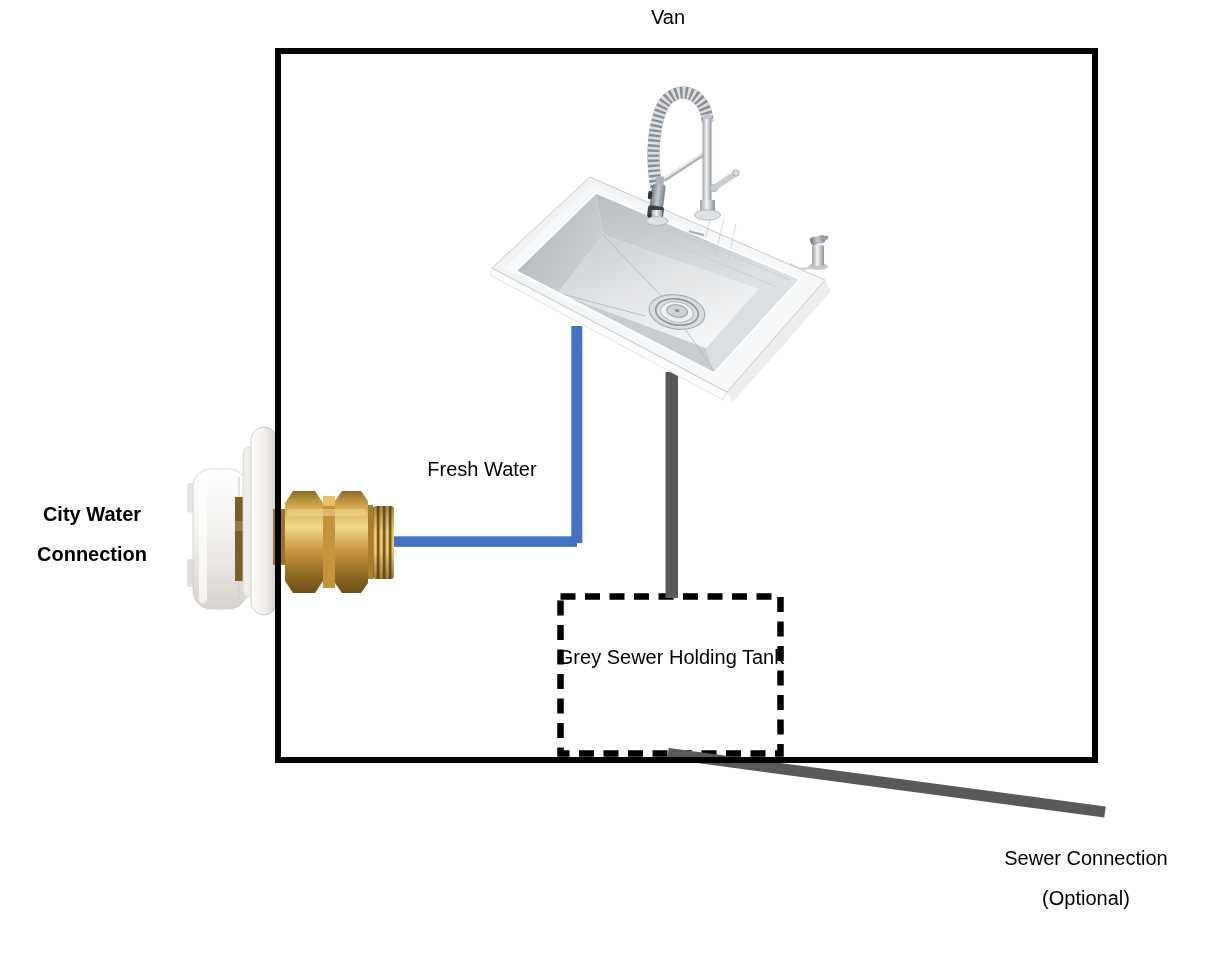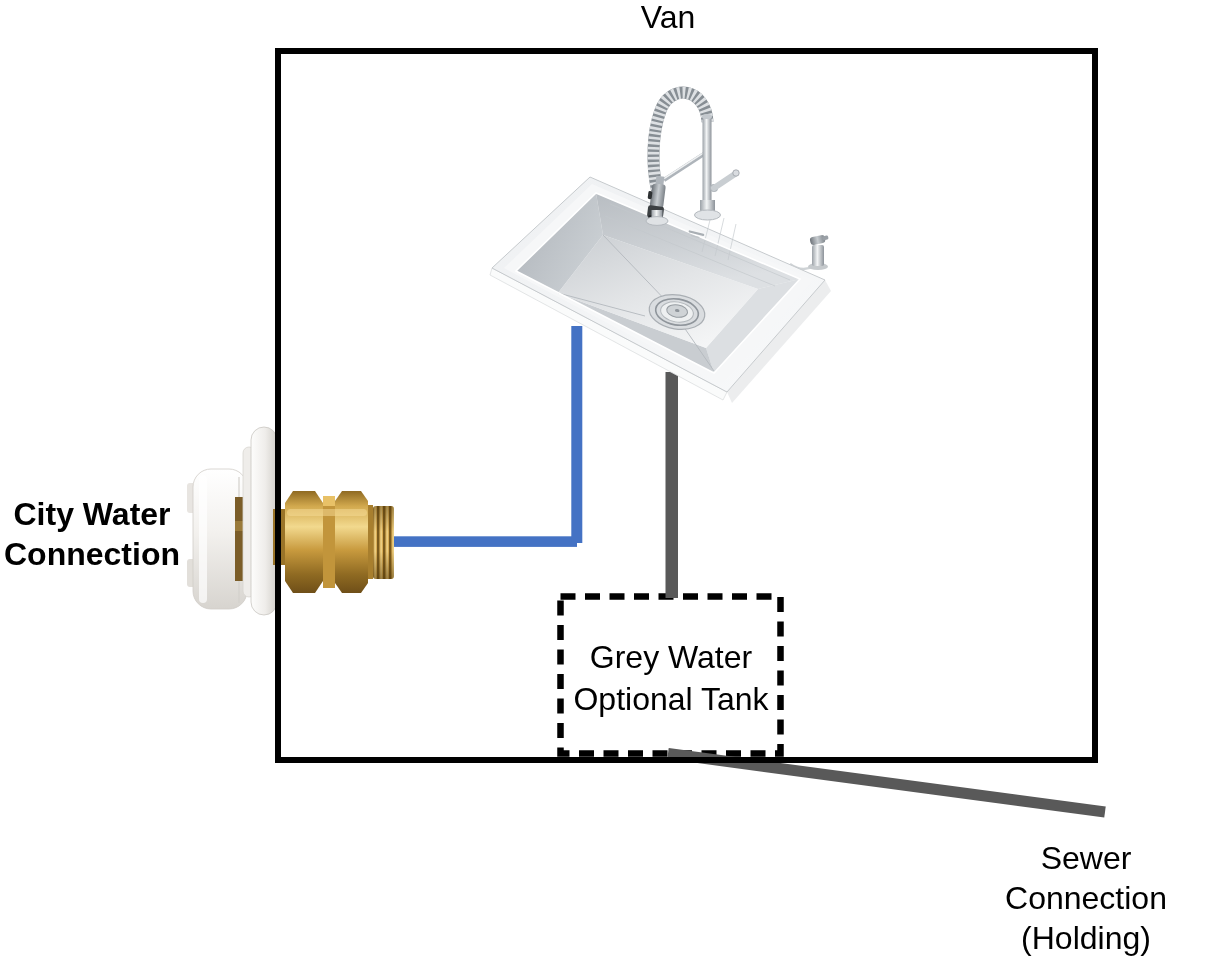--- a/index.html
+++ b/index.html
@@ -1,40 +1,41 @@
 <!DOCTYPE html>
 <html><head>
 <meta charset="utf-8">
 <style>
   html,body{margin:0;padding:0;background:#ffffff;}
   body{width:1222px;height:978px;position:relative;overflow:hidden;
        font-family:"Liberation Sans",sans-serif;}
   .stage{position:absolute;inset:0;width:1222px;height:978px;}
-  .lbl{position:absolute;color:#000;font-size:32px;text-align:center;z-index:6;
+  .lbl{position:absolute;color:#000;font-size:20px;text-align:center;z-index:6;
        white-space:normal;}
   #lbl-van{left:568px;top:0px;width:200px;line-height:34px;}
   #lbl-city{left:2px;top:494px;width:180px;line-height:40px;font-weight:bold;}
   #lbl-fresh{left:421px;top:450px;width:122px;line-height:39px;}
   #lbl-grey{left:557px;top:636px;width:228px;line-height:42px;}
   #lbl-sewer{left:996px;top:838px;width:180px;line-height:40px;}
   #van-box{position:absolute;left:275px;top:48px;width:811px;height:703px;
            border:6px solid #000;z-index:4;pointer-events:none;}
   #pipes-svg{position:absolute;left:0;top:0;z-index:2;}
   #sink-svg{position:absolute;left:460px;top:80px;z-index:3;}
   #inlet-svg{position:absolute;left:185px;top:425px;z-index:3;}
 </style>
 </head>
 <body>
 
 <div class="stage">
 
   <div class="lbl" id="lbl-van">Van</div>
   <div class="lbl" id="lbl-city">City Water Connection</div>
-  <div class="lbl" id="lbl-grey">Grey Water Optional Tank</div>
-  <div class="lbl" id="lbl-sewer">Sewer Connection (Holding)</div>
+  <div class="lbl" id="lbl-fresh">Fresh Water</div>
+  <div class="lbl" id="lbl-grey">Grey Sewer Holding Tank</div>
+  <div class="lbl" id="lbl-sewer">Sewer Connection (Optional)</div>
 
   <svg id="pipes-svg" width="1222" height="978" viewBox="0 0 1222 978">
 
     <rect x="560.5" y="596.5" width="220" height="157" fill="none" stroke-width="6.5" stroke-dasharray="15 9.5" stroke="#000000"></rect>
 
     <rect x="665.5" y="372" width="12.5" height="226" fill="#595959"></rect>
 
     <line x1="668" y1="753.5" x2="1105" y2="812" stroke-width="11" stroke="#595959"></line>
 
     <rect x="394" y="536.3" width="183" height="10.6" fill="#4472C4"></rect>

